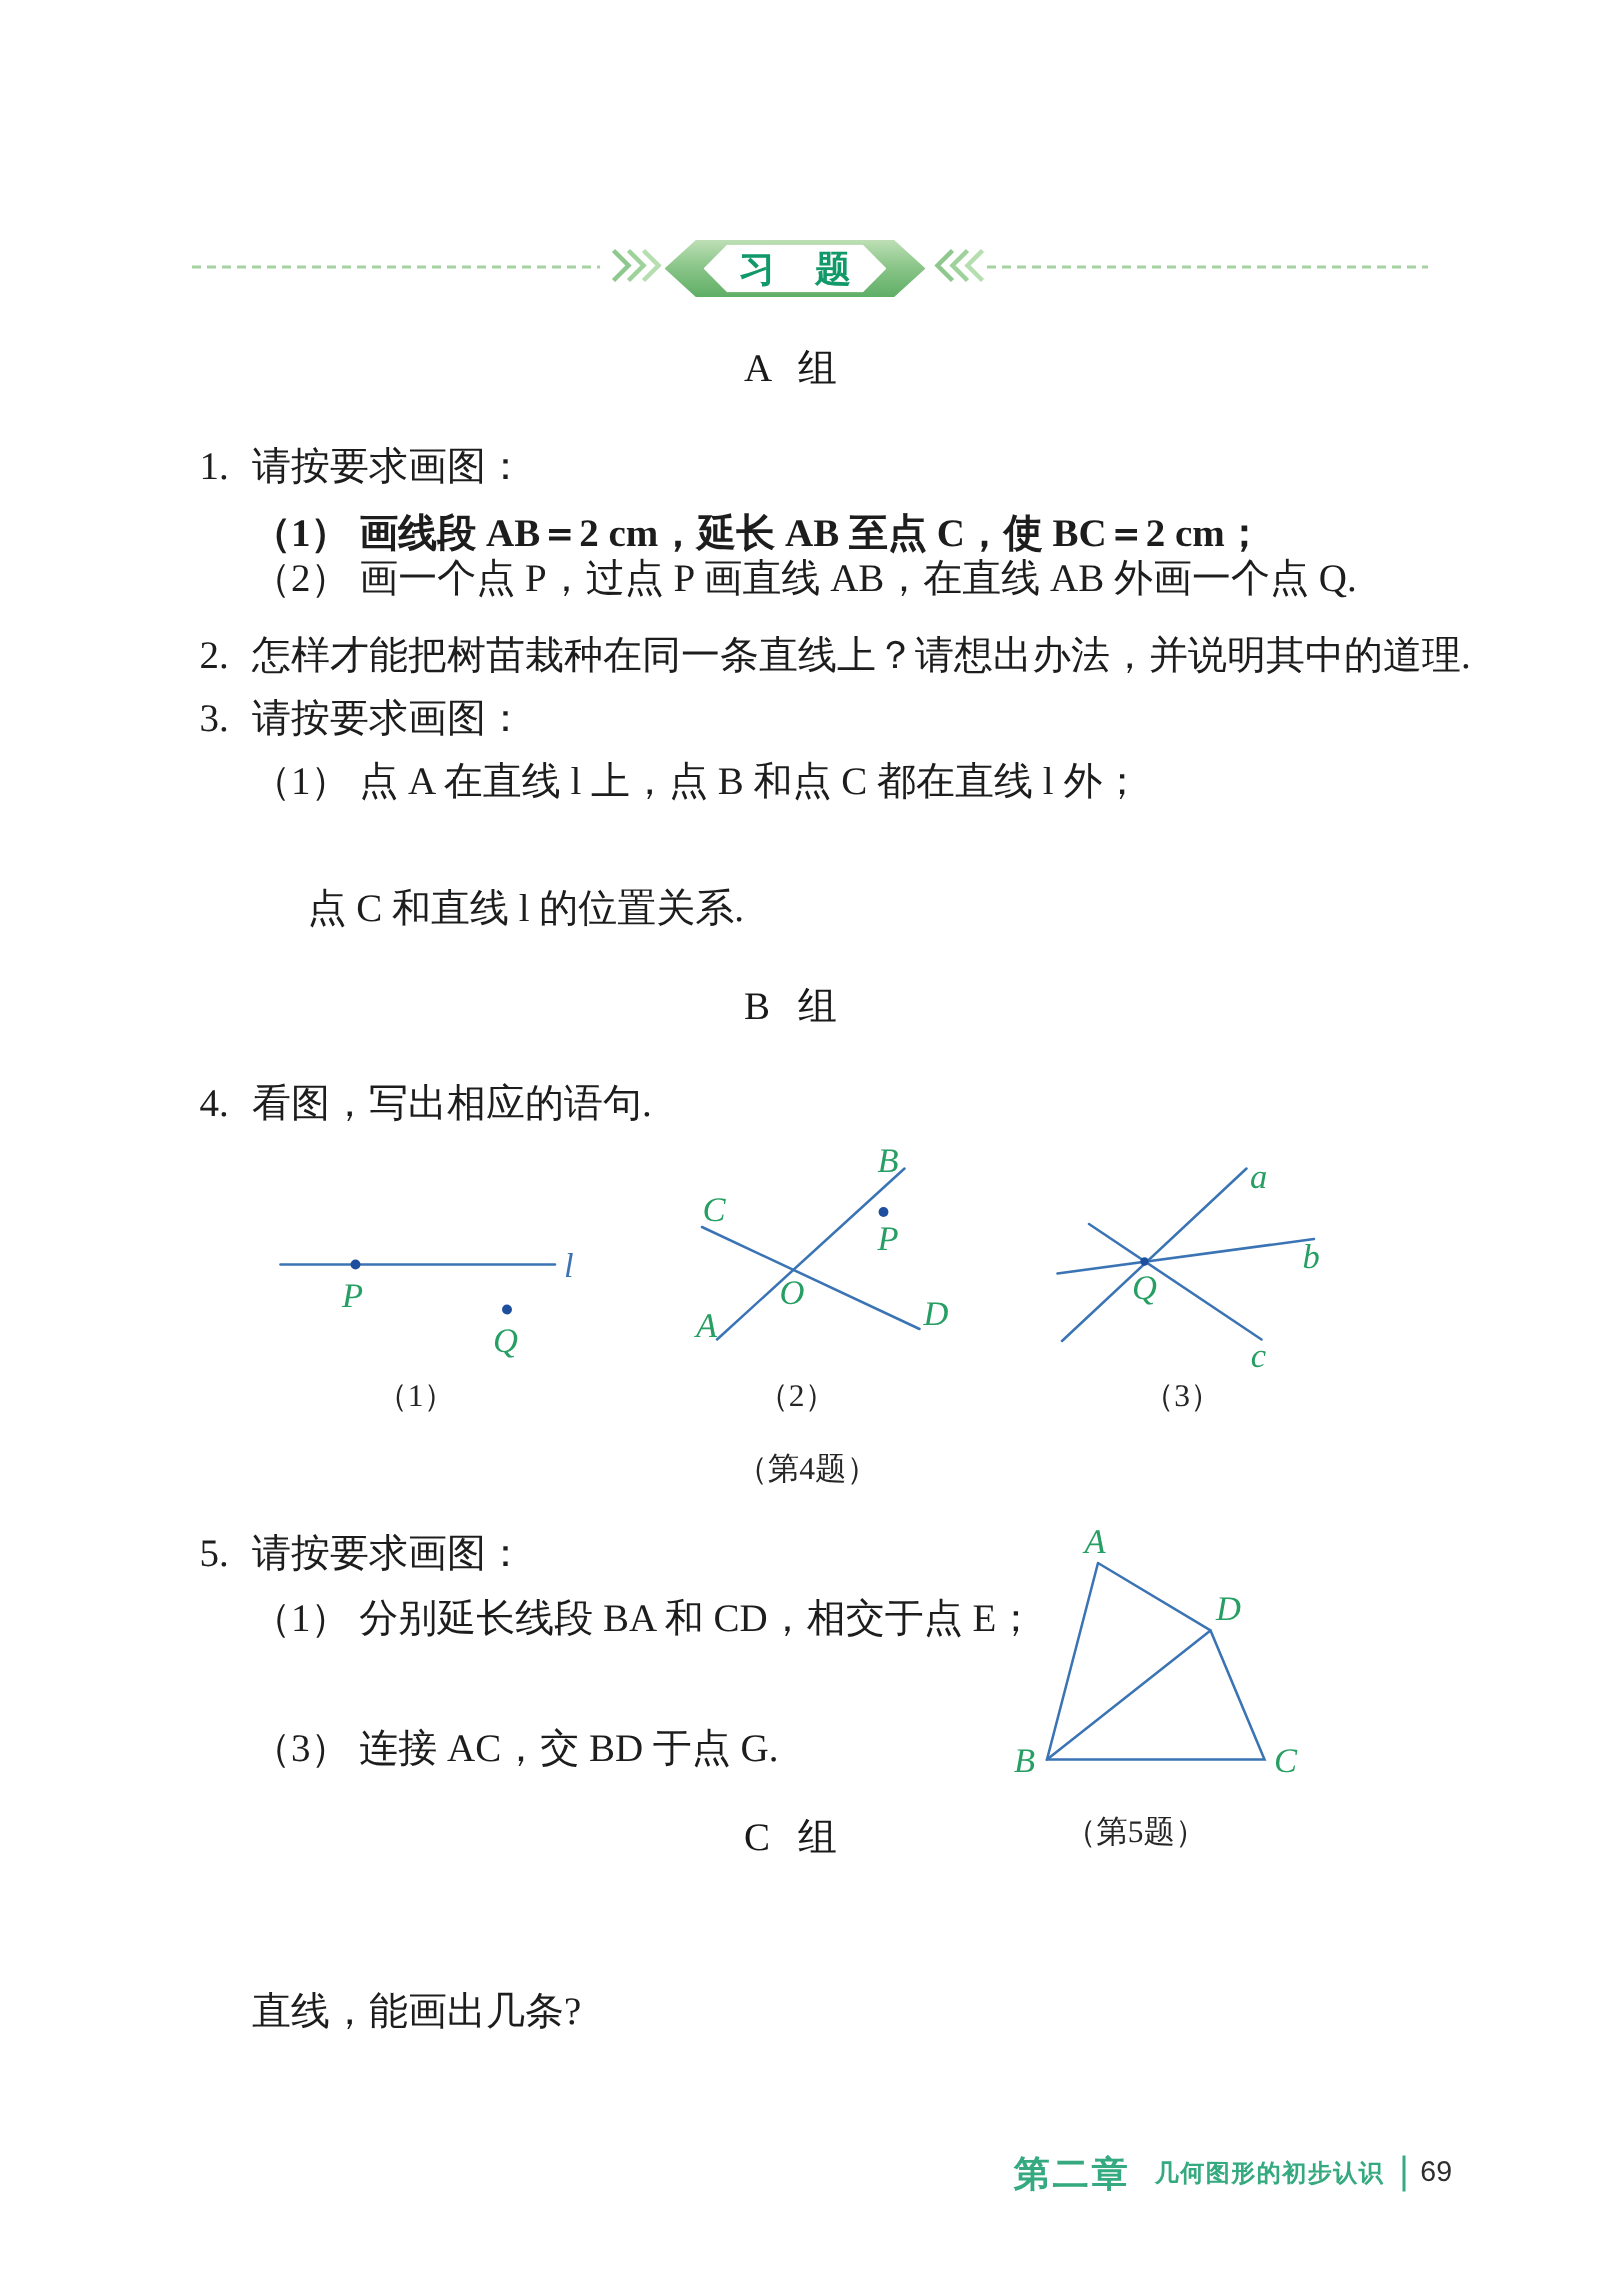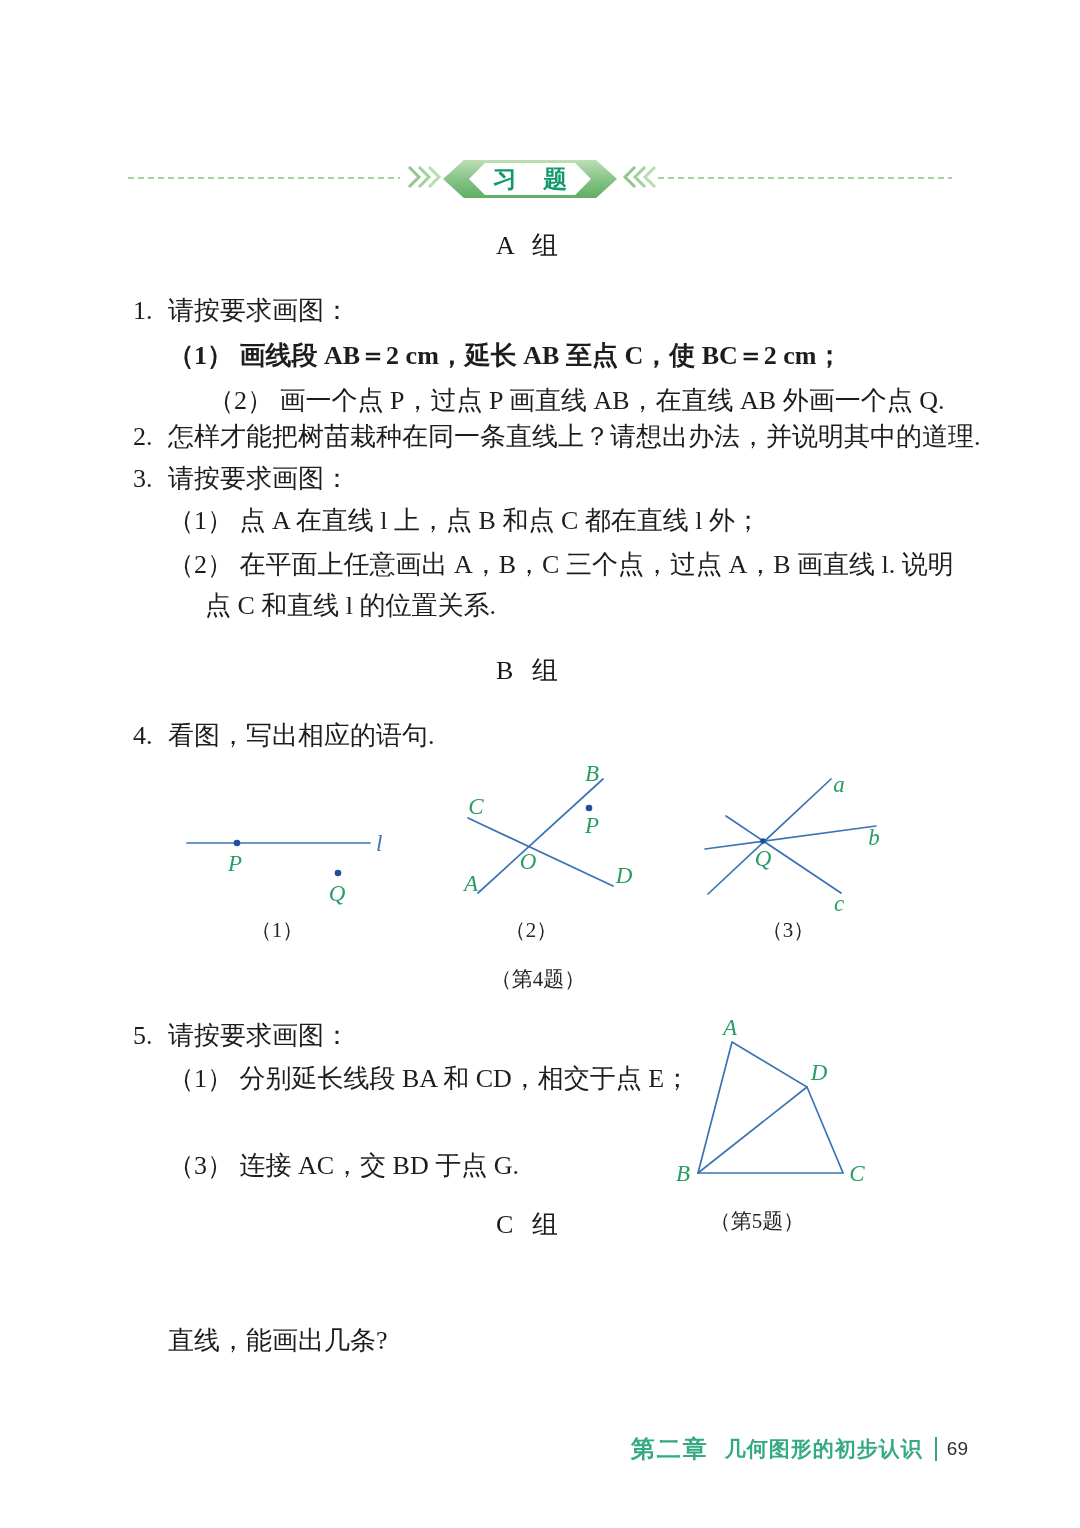--- a/index.html
+++ b/index.html
@@ -25,21 +25,21 @@
     font-size:24px;color:#12996a;letter-spacing:10px;text-indent:10px;}
   
   .group-heading{position:absolute;left:0;width:1060px;text-align:center;
     font-size:26px;letter-spacing:6px;color:#191919;line-height:28px;}
   .gA{top:232px;} .gB{top:657px;} .gC{top:1211px;}
   
   .tline{position:absolute;font-size:26px;line-height:27px;white-space:nowrap;color:#1d1d1d;}
   .tline .pnum{display:inline-block;width:35px;}
   .l-p1{left:133px;top:297px;}
   .l-p1i1{left:168px;top:342px;font-weight:bold;}
-  .l-p1i2{left:168px;top:387px;margin-left:40px;}
+  .l-p1i2{left:168px;top:372px;}
   .l-p2{left:133px;top:423px;}
   .l-p3{left:133px;top:465px;}
   .l-p3i1{left:168px;top:507px;}
   .l-p3i2{left:168px;top:551px;}
   .l-p3i3{left:205px;top:592px;}
   .l-p4{left:133px;top:722px;}
   .l-p5{left:133px;top:1022px;}
   .l-p5i1{left:168px;top:1065px;}
   .l-p5i2{left:168px;top:1109px;}
   .l-p5i3{left:168px;top:1152px;}
@@ -59,21 +59,21 @@
   .cap5{left:687px;top:1208px;width:140px;}
   svg .geoline{stroke:#3b74b4;stroke-width:1.7;fill:none;stroke-linecap:round;}
   svg .geodot{fill:#1d4f9e;stroke:none;}
   svg .geolabel{font-family:"Liberation Serif","DejaVu Serif",serif;font-style:italic;
     font-size:23px;fill:#279e63;}
   svg .geolabel-blue{fill:#3b74b4;}
   
   .footer{position:absolute;top:1433px;right:112px;display:flex;align-items:center;
     font-family:"Liberation Sans","DejaVu Sans",sans-serif;}
   .footer .chapter{color:#35aa80;font-size:24px;font-weight:bold;letter-spacing:2px;}
-  .footer .ftitle{color:#35aa80;font-size:21px;font-weight:bold;letter-spacing:1px;margin-left:16px;}
+  .footer .ftitle{color:#35aa80;font-size:16px;font-weight:bold;letter-spacing:1px;margin-left:16px;}
   .footer .fdivider{width:2px;height:24px;background:#35aa80;margin:0 10px 0 12px;}
   .footer .fpage{color:#2e2e2e;font-size:19px;}
 </style>
 </head>
 <body>
 
 <div class="page">
 
   <div class="dash dash-left"></div>
 
@@ -106,21 +106,20 @@
   <div class="tline l-p1i2">（2） 画一个点 P，过点 P 画直线 AB，在直线 AB 外画一个点 Q.</div>
 
   <div class="tline l-p2">
     <span class="pnum">2.</span><span>怎样才能把树苗栽种在同一条直线上？请想出办法，并说明其中的道理.</span>
   </div>
 
   <div class="tline l-p3">
     <span class="pnum">3.</span><span>请按要求画图：</span>
   </div>
   <div class="tline l-p3i1">（1） 点 A 在直线 l 上，点 B 和点 C 都在直线 l 外；</div>
-  <div class="tline l-p3i2">（2） 在平面上任意画出 A，B，C 三个点，过点 A，B 画直线 l.  说明</div>
   <div class="tline l-p3i3">点 C 和直线 l 的位置关系.</div>
 
   <div class="group-heading gB">B 组</div>
 
   <div class="tline l-p4">
     <span class="pnum">4.</span><span>看图，写出相应的语句.</span>
   </div>
 
   <svg class="fig fig-1" width="230" height="185" viewBox="0 0 230 185">
     <line class="geoline" x1="7" y1="88" x2="190" y2="88"></line>

